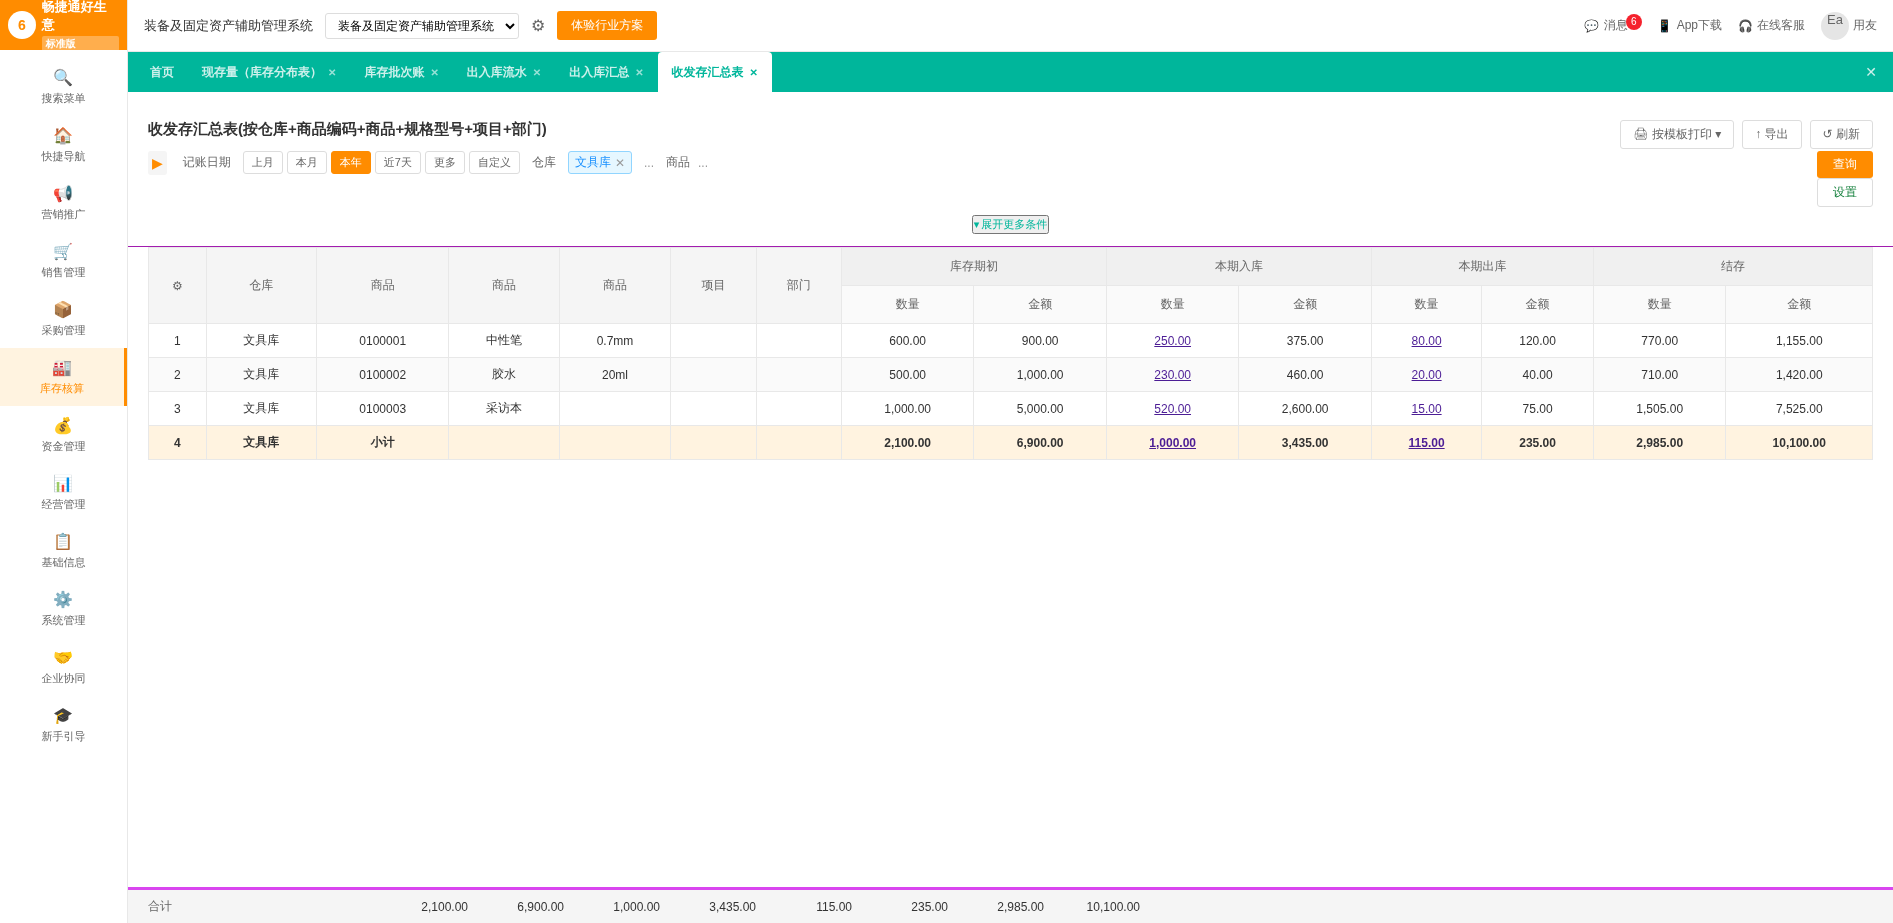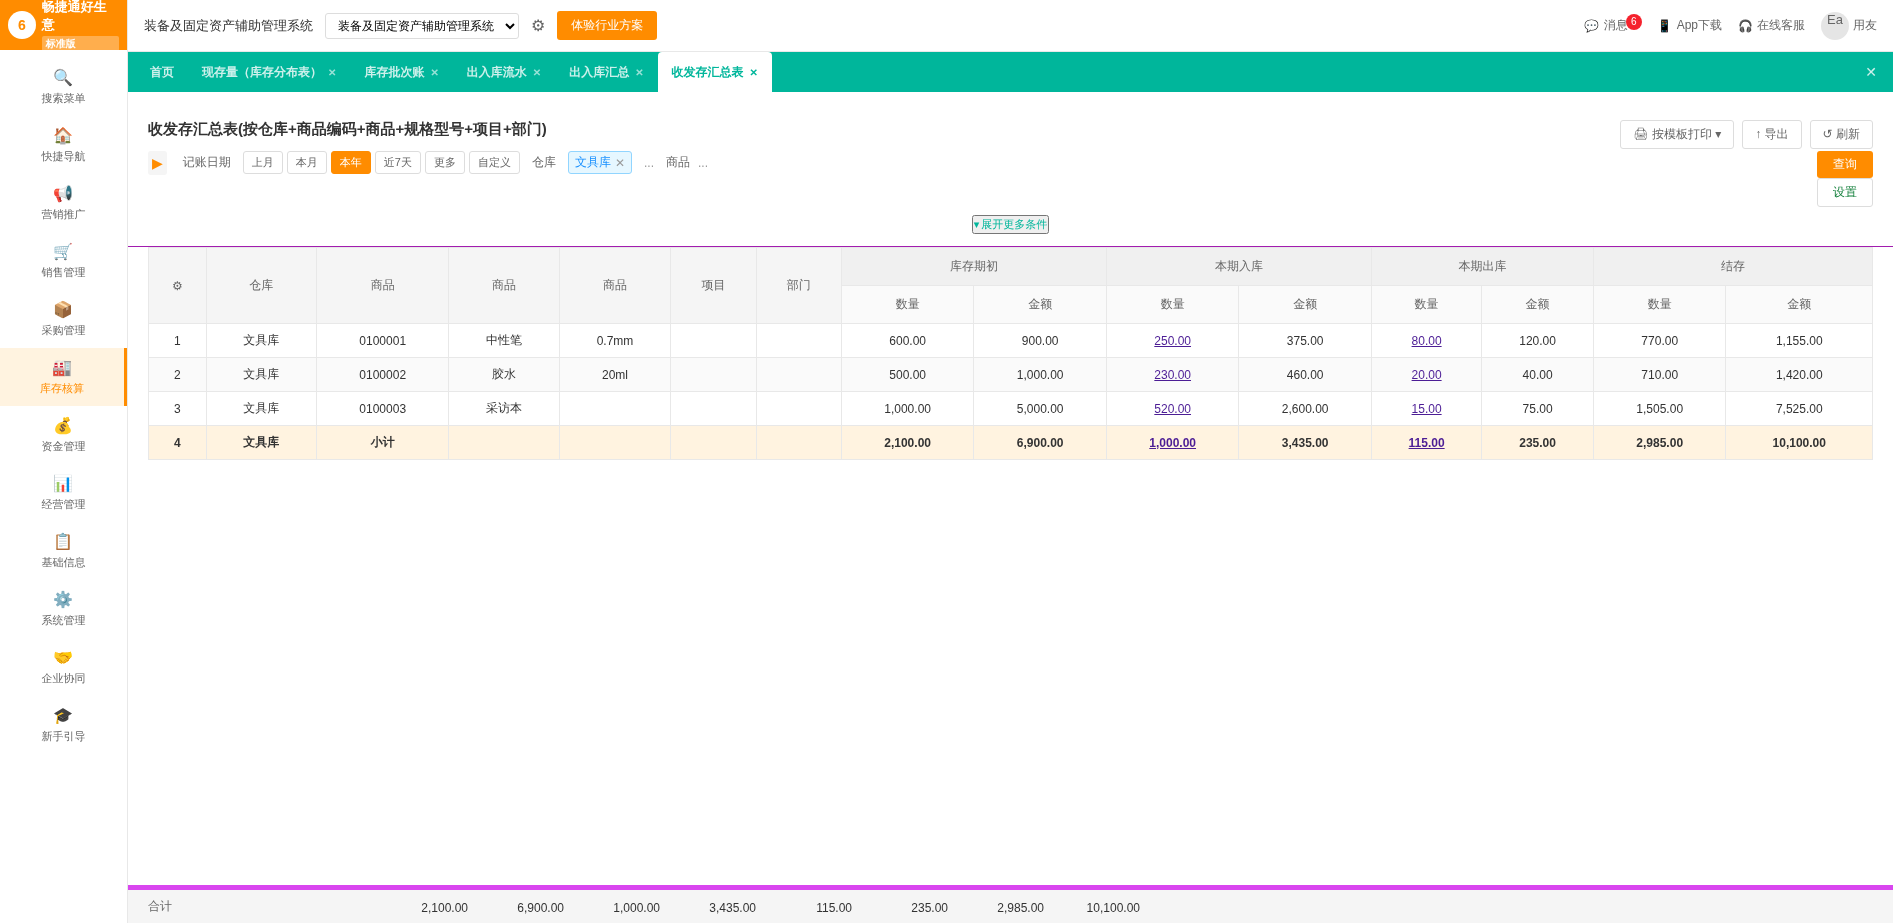--- a/index.html
+++ b/index.html
@@ -57,21 +57,21 @@
     table { width: 100%; border-collapse: collapse; font-size: 12px; }
     thead tr { background: #f5f5f5; }
     th { padding: 10px 8px; text-align: center; border: 1px solid #e8e8e8; color: #666; font-weight: normal; white-space: nowrap; }
     td { padding: 8px; text-align: center; border: 1px solid #e8e8e8; }
     tr:nth-child(even) { background: #fafafa; }
     .subtotal-row { background: #fff3e0 !important; font-weight: bold; }
     .link-text { color: #4c1d95; text-decoration: underline; cursor: pointer; }
     .th-group { background: #f0f0f0; }
 
     
-    .bottombar { background: #f5f5f5; border-top: 5px solid #d946ef; padding: 8px 20px; display: flex; align-items: flex-end; font-size: 12px; color: #333; gap: 16px; }
+    .bottombar { background: #f5f5f5; border-top: 3px solid #d946ef; padding: 8px 20px; display: flex; align-items: center; font-size: 12px; color: #333; gap: 16px; }
   </style>
 </head>
 <body>
 
 <div class="sidebar">
   <div class="sidebar-logo">
     <div class="logo-icon">6</div>
     <div>
       <div>畅捷通好生意</div>
       <div class="sidebar-tag">标准版</div>

